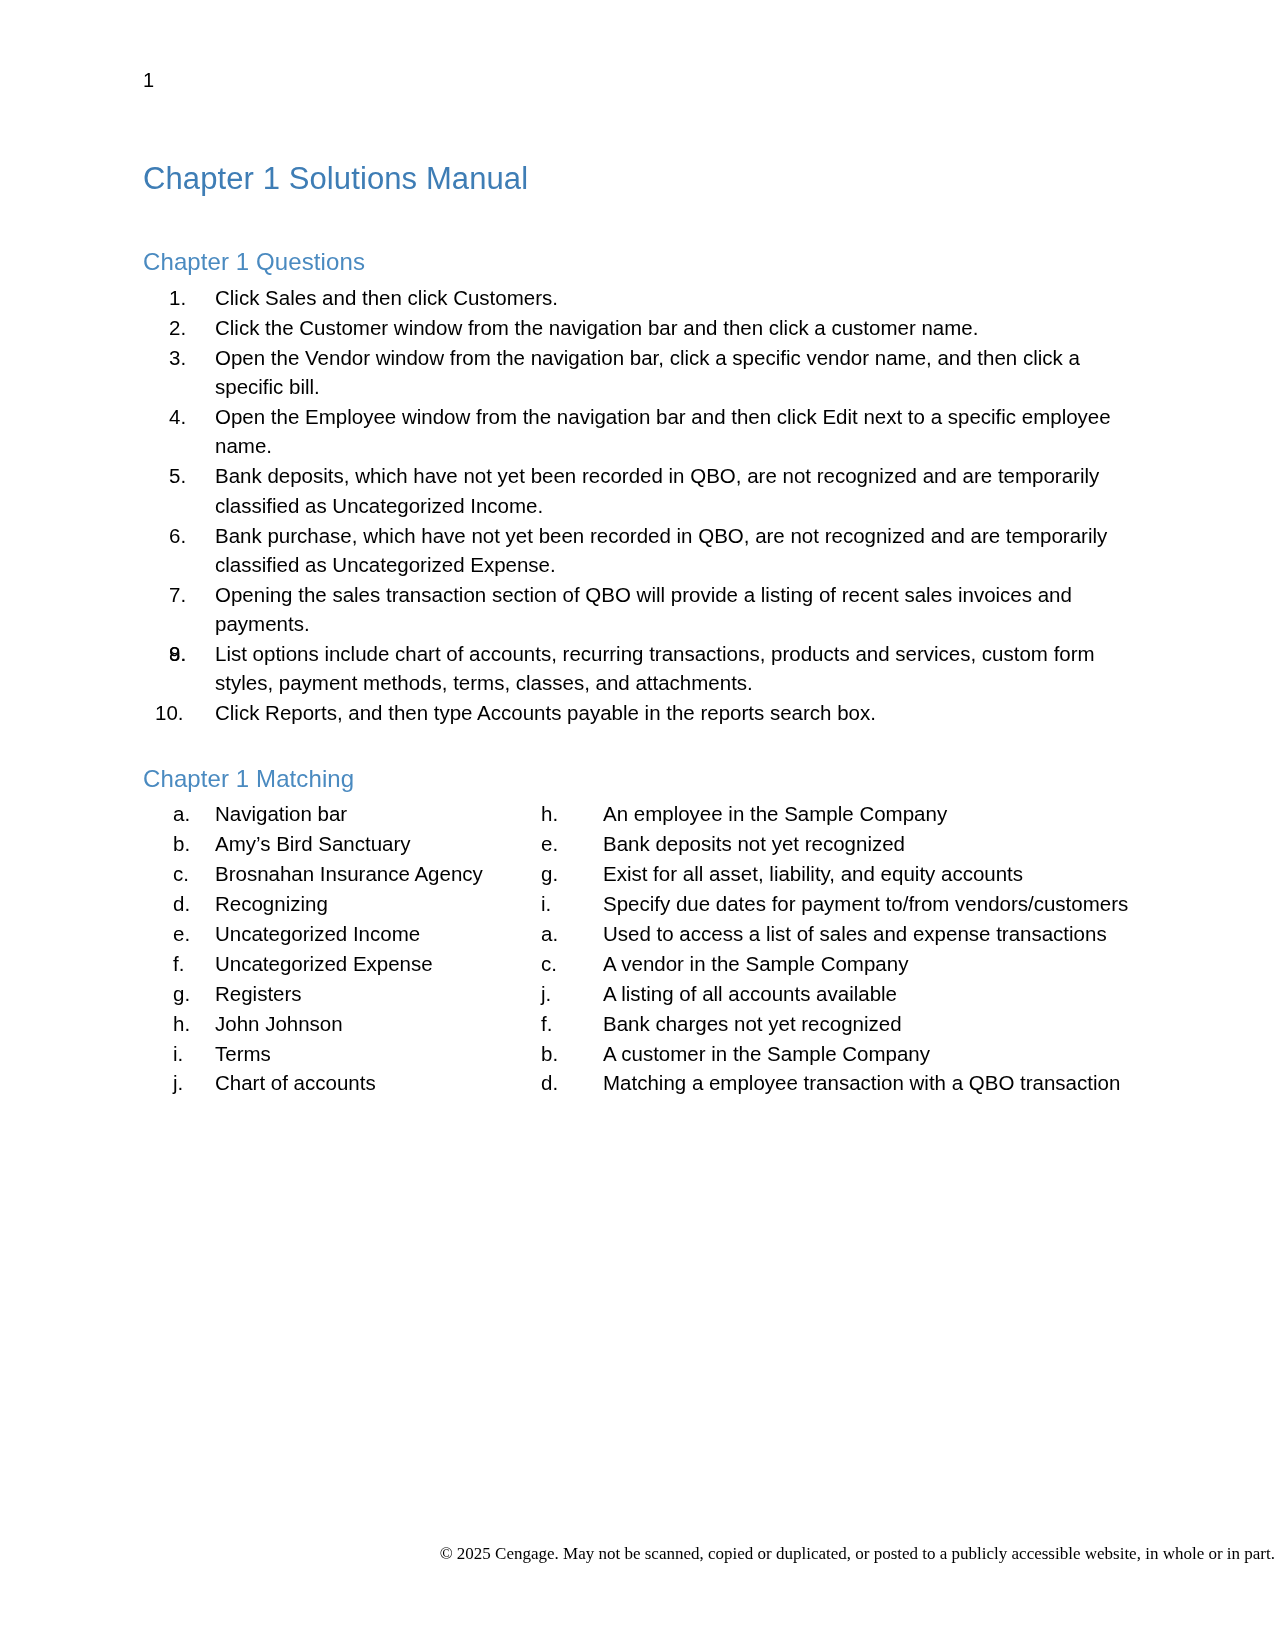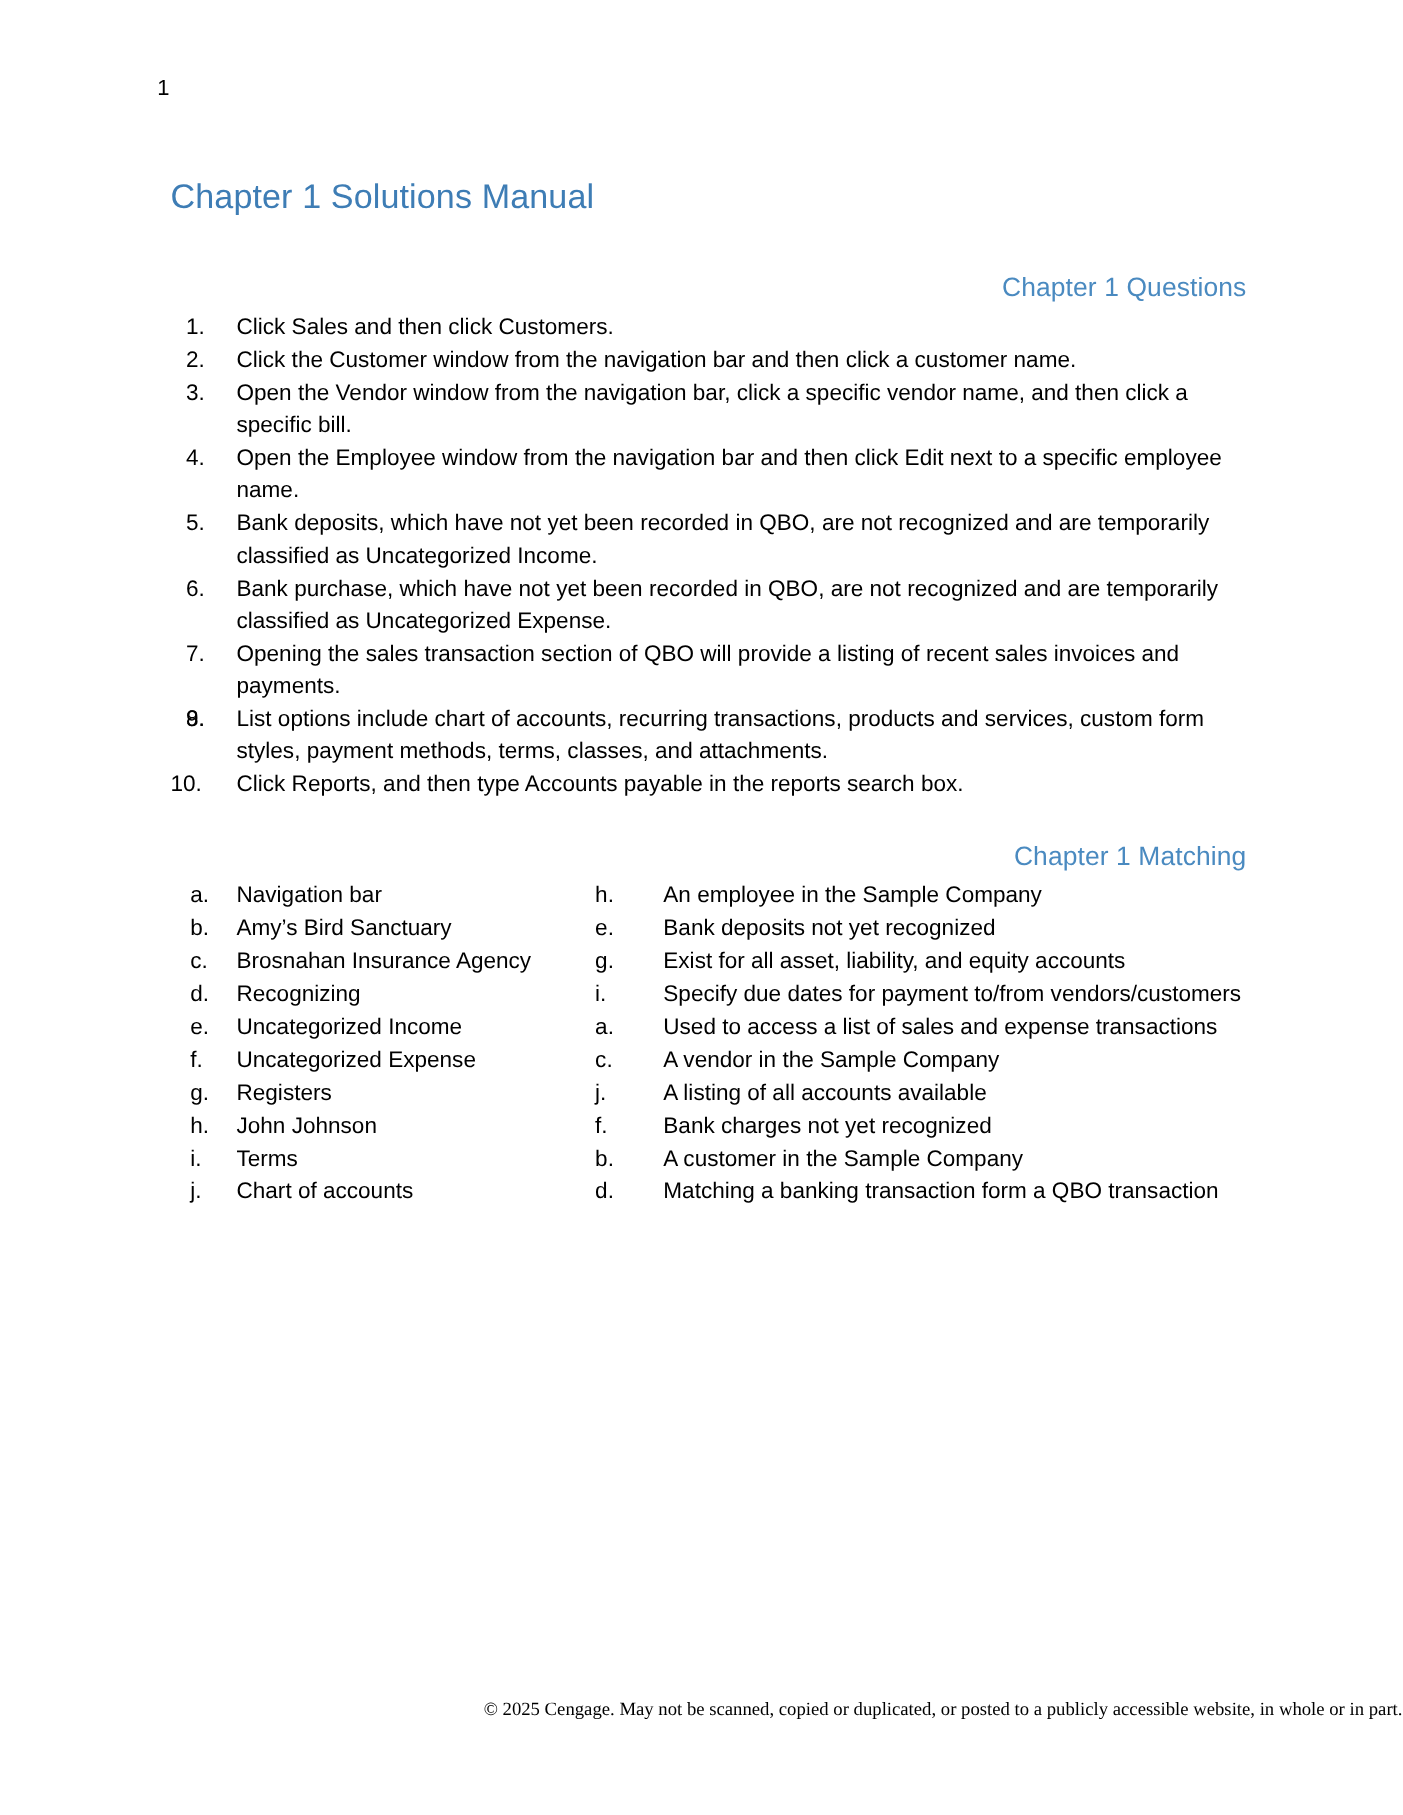--- a/index.html
+++ b/index.html
@@ -39,35 +39,34 @@
     position: absolute;
     left: 143px;
     top: 160px;
     width: 990px;
   }
 
   h1.doc-title {
     font-size: 31px;
     font-weight: 400;
     color: #3E7DB5;
-    margin: 0 0 0 12px;
+    margin: 0 0 0 0;
     padding: 0;
     line-height: 1.25;
     letter-spacing: 0.1px;
   }
 
   h2.section-heading {
     font-size: 24px;
     font-weight: 400;
     color: #4A8AC0;
     margin: 0;
     padding: 0;
     line-height: 1.25;
     letter-spacing: 0.1px;
-    text-align: right;
   }
 
   .spacer-after-title { height: 48px; }
   .spacer-before-matching { height: 36px; }
 
   ol.questions {
     list-style: none;
     margin: 6px 0 0 0;
     padding: 0;
   }
@@ -180,21 +179,21 @@
       <ul class="match-col right" id="match-right">
           <li><span class="ltr">h.</span><span>An employee in the Sample Company</span></li>
           <li><span class="ltr">e.</span><span>Bank deposits not yet recognized</span></li>
           <li><span class="ltr">g.</span><span>Exist for all asset, liability, and equity accounts</span></li>
           <li><span class="ltr">i.</span><span>Specify due dates for payment to/from vendors/customers</span></li>
           <li><span class="ltr">a.</span><span>Used to access a list of sales and expense transactions</span></li>
           <li><span class="ltr">c.</span><span>A vendor in the Sample Company</span></li>
           <li><span class="ltr">j.</span><span>A listing of all accounts available</span></li>
           <li><span class="ltr">f.</span><span>Bank charges not yet recognized</span></li>
           <li><span class="ltr">b.</span><span>A customer in the Sample Company</span></li>
-          <li><span class="ltr">d.</span><span>Matching a banking transaction form a QBO transaction</span></li>
+          <li><span class="ltr">d.</span><span>Matching a employee transaction with a QBO transaction</span></li>
         </ul>
     </div>
 
   </div>
 
   <div class="footer">© 2025 Cengage. May not be scanned, copied or duplicated, or posted to a publicly accessible website, in whole or in part.</div>
 
 </div>
 
 </body></html>

